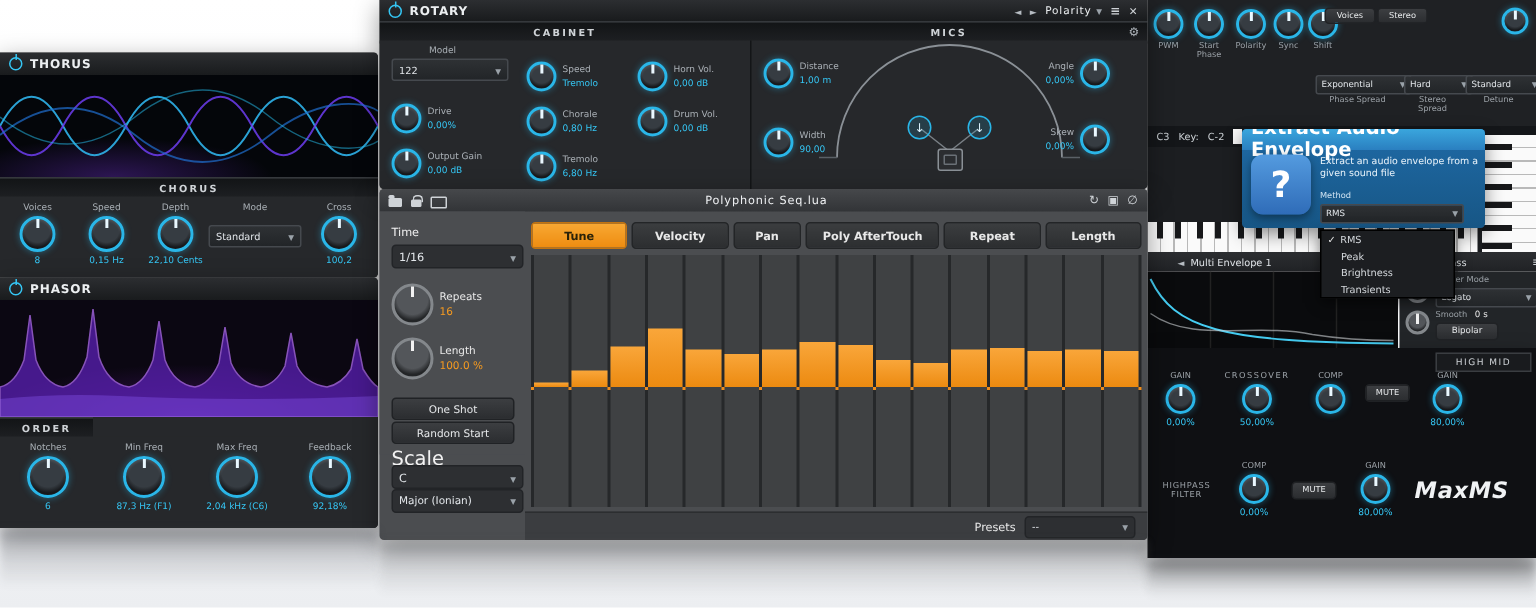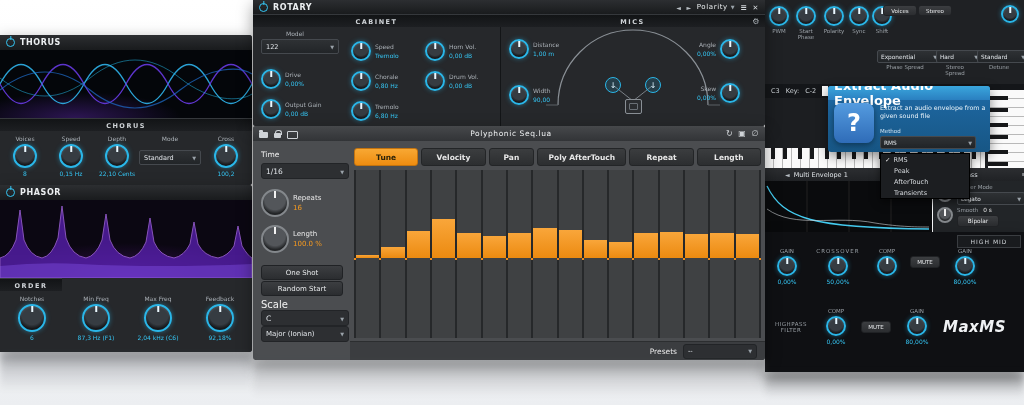--- a/index.html
+++ b/index.html
@@ -316,21 +316,21 @@
 </div>
 <div class="menu abs" style="left:880px;top:153px;width:88px">
   <div class="menu-item">
     <span class="check"></span>
     <span>RMS</span>
   </div>
   <div class="menu-item" style="padding-left:13px">
     <span>Peak</span>
   </div>
   <div class="menu-item" style="padding-left:13px">
-    <span>AfterTouch</span>
+    <span>Brightness</span>
   </div>
   <div class="menu-item" style="padding-left:13px">
     <span>Transients</span>
   </div>
 </div>
 
 <div class="panel" id="rotary" style="left:253px;top:0;width:512px;height:126px;border-radius:0 0 3px 3px">
   <div class="titlebar" style="height:14px">
     <span class="power"></span>
     <span>ROTARY</span>
@@ -481,21 +481,21 @@
     </div>
     <div class="kgroup" style="left:8px;top:84px">
       <div class="knob k-gray k24"></div>
       <div class="kstack">
         <span class="valw" style="font-size:7px">Length</span>
         <span style="font-size:7px;color:#f59a20">100.0 %</span>
       </div>
     </div>
     <div class="btn abs" style="left:8px;top:124px;width:80px;height:13px">One Shot</div>
     <div class="btn abs" style="left:8px;top:140px;width:80px;height:13px">Random Start</div>
-    <div class="abs" style="left:8px;top:158px;font-size:10px;color:#f2f2f2">Scale</div>
+    <div class="abs" style="left:8px;top:158px;font-size:13px;color:#f2f2f2">Scale</div>
     <div class="dd abs" style="left:8px;top:169px;width:78px;height:14px;background:#2d2f32;border-color:#222427;border-radius:3px;font-size:7.5px">
       <span class="txt">C</span>
       <span class="caret"></span>
     </div>
     <div class="dd abs" style="left:8px;top:185px;width:78px;height:14px;background:#2d2f32;border-color:#222427;border-radius:3px;font-size:7px">
       <span class="txt">Major (Ionian)</span>
       <span class="caret"></span>
     </div>
   </div>
 

